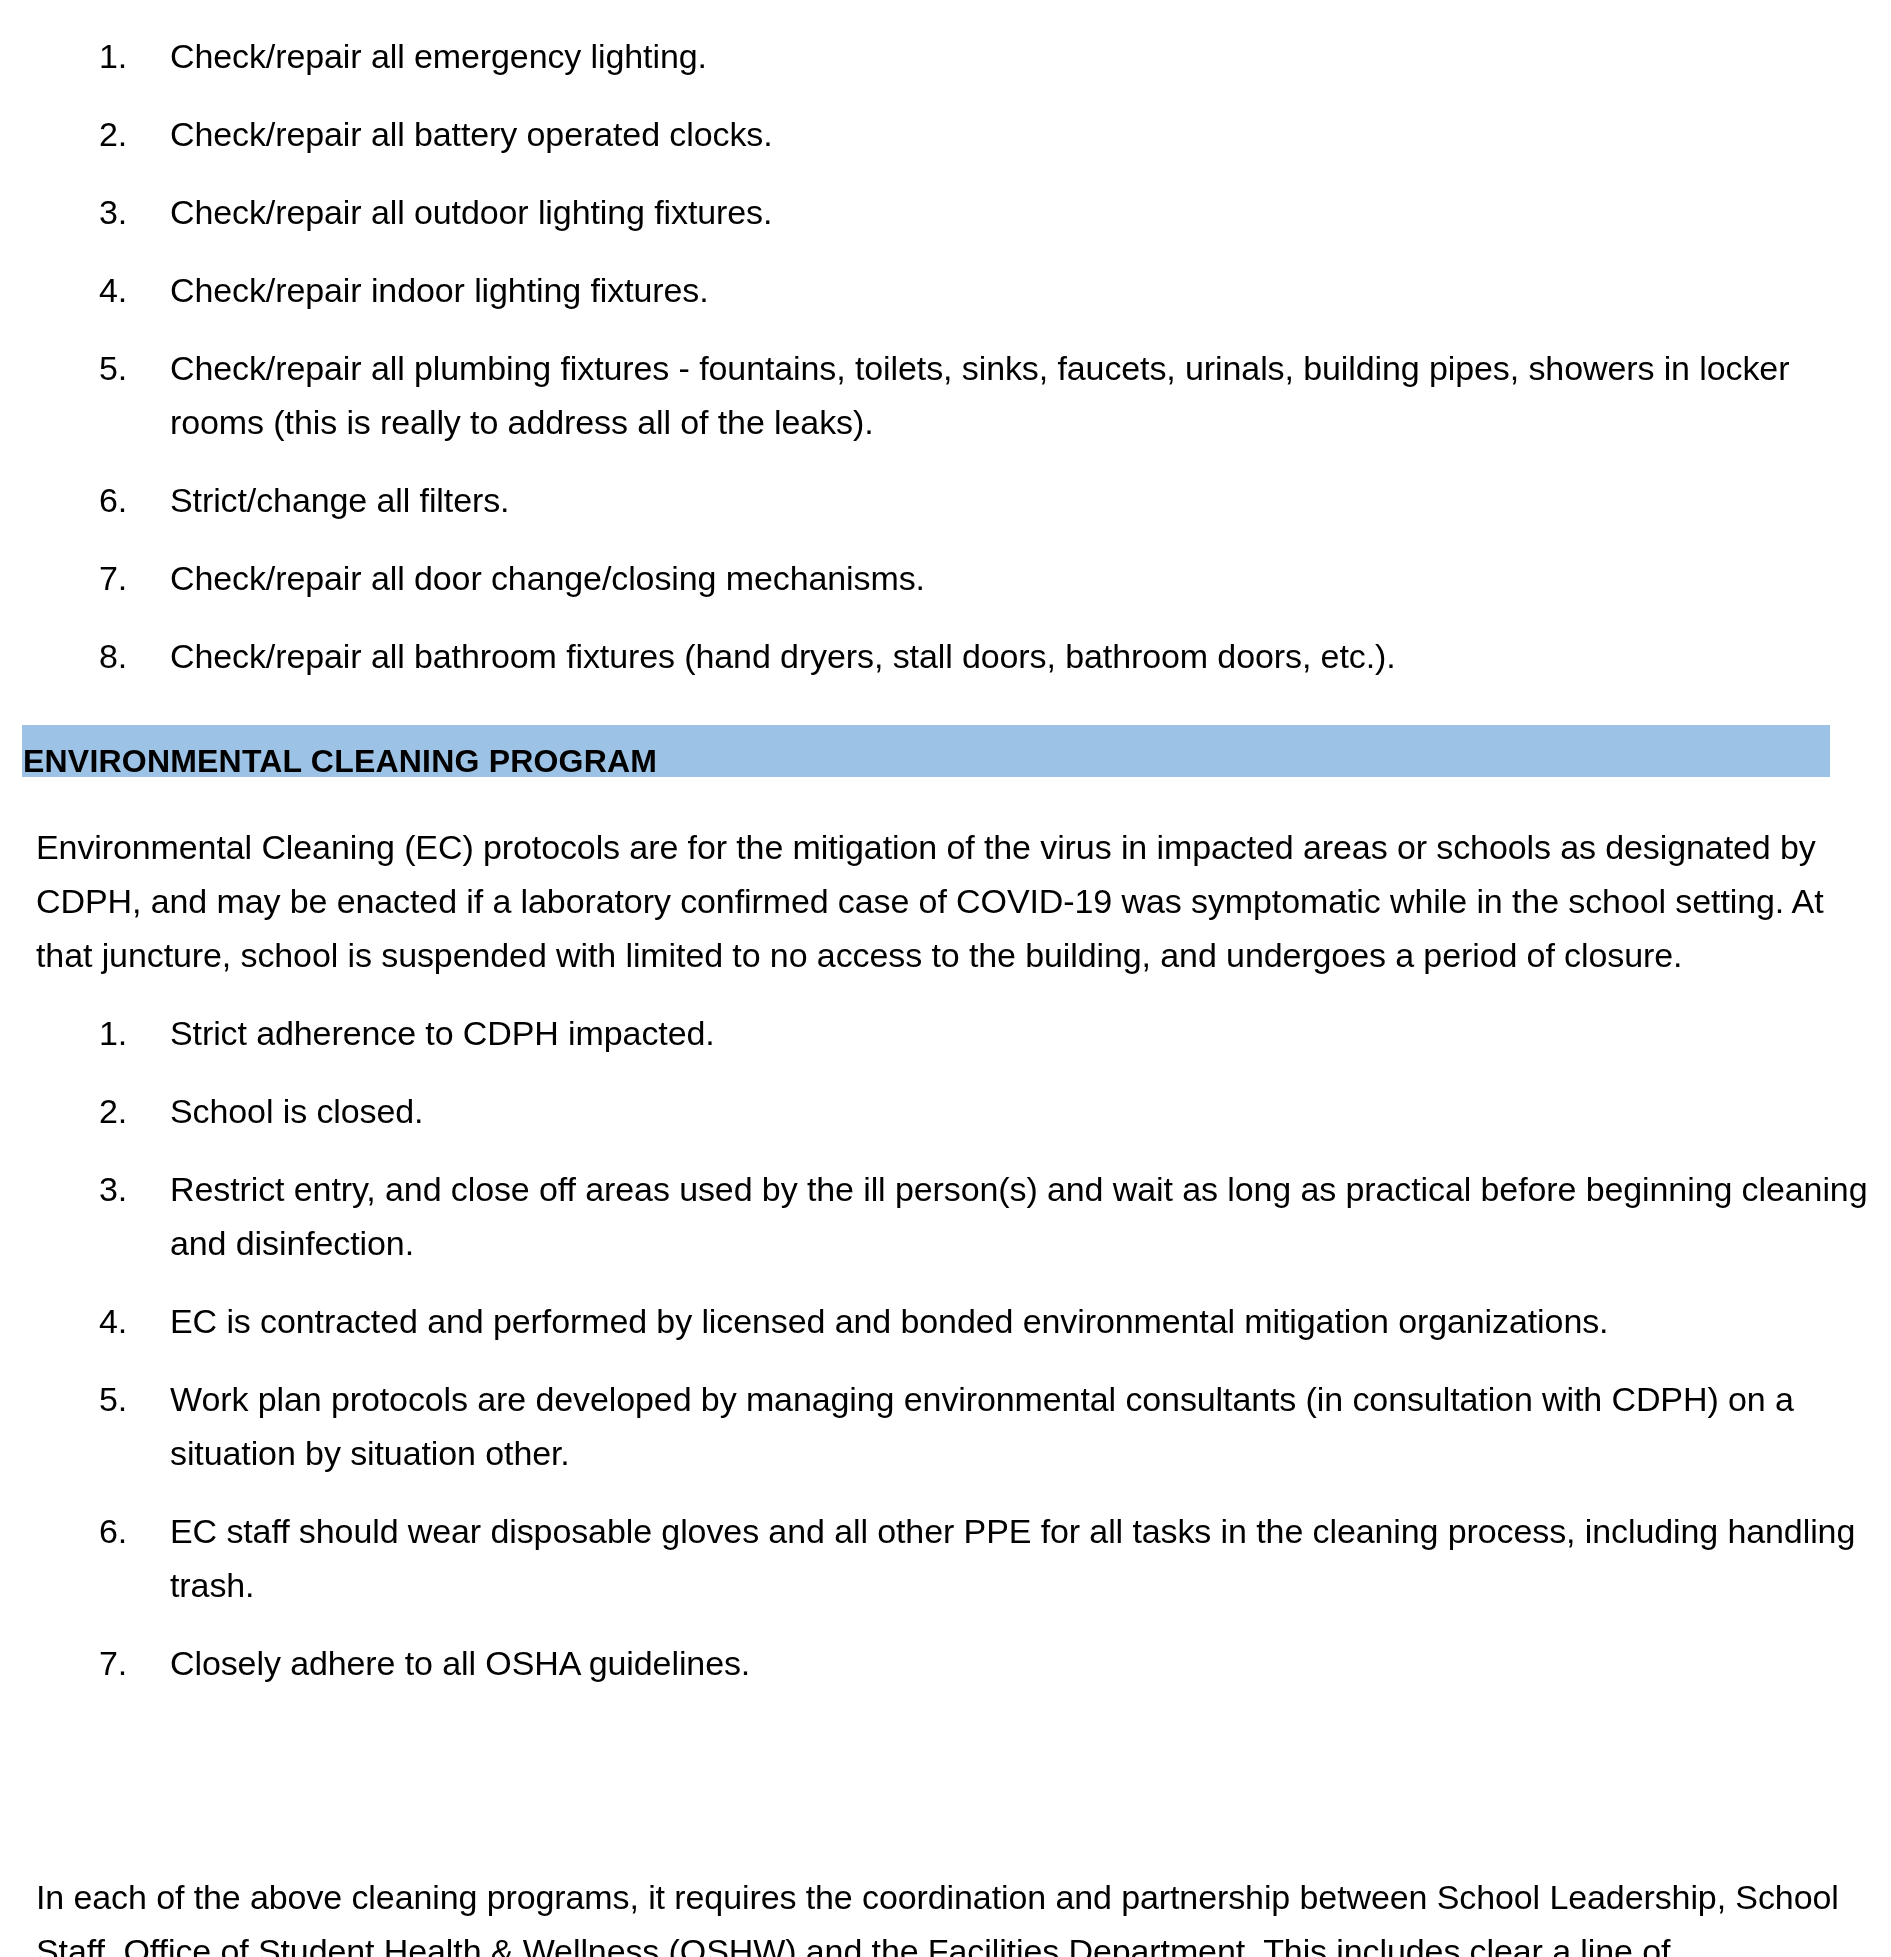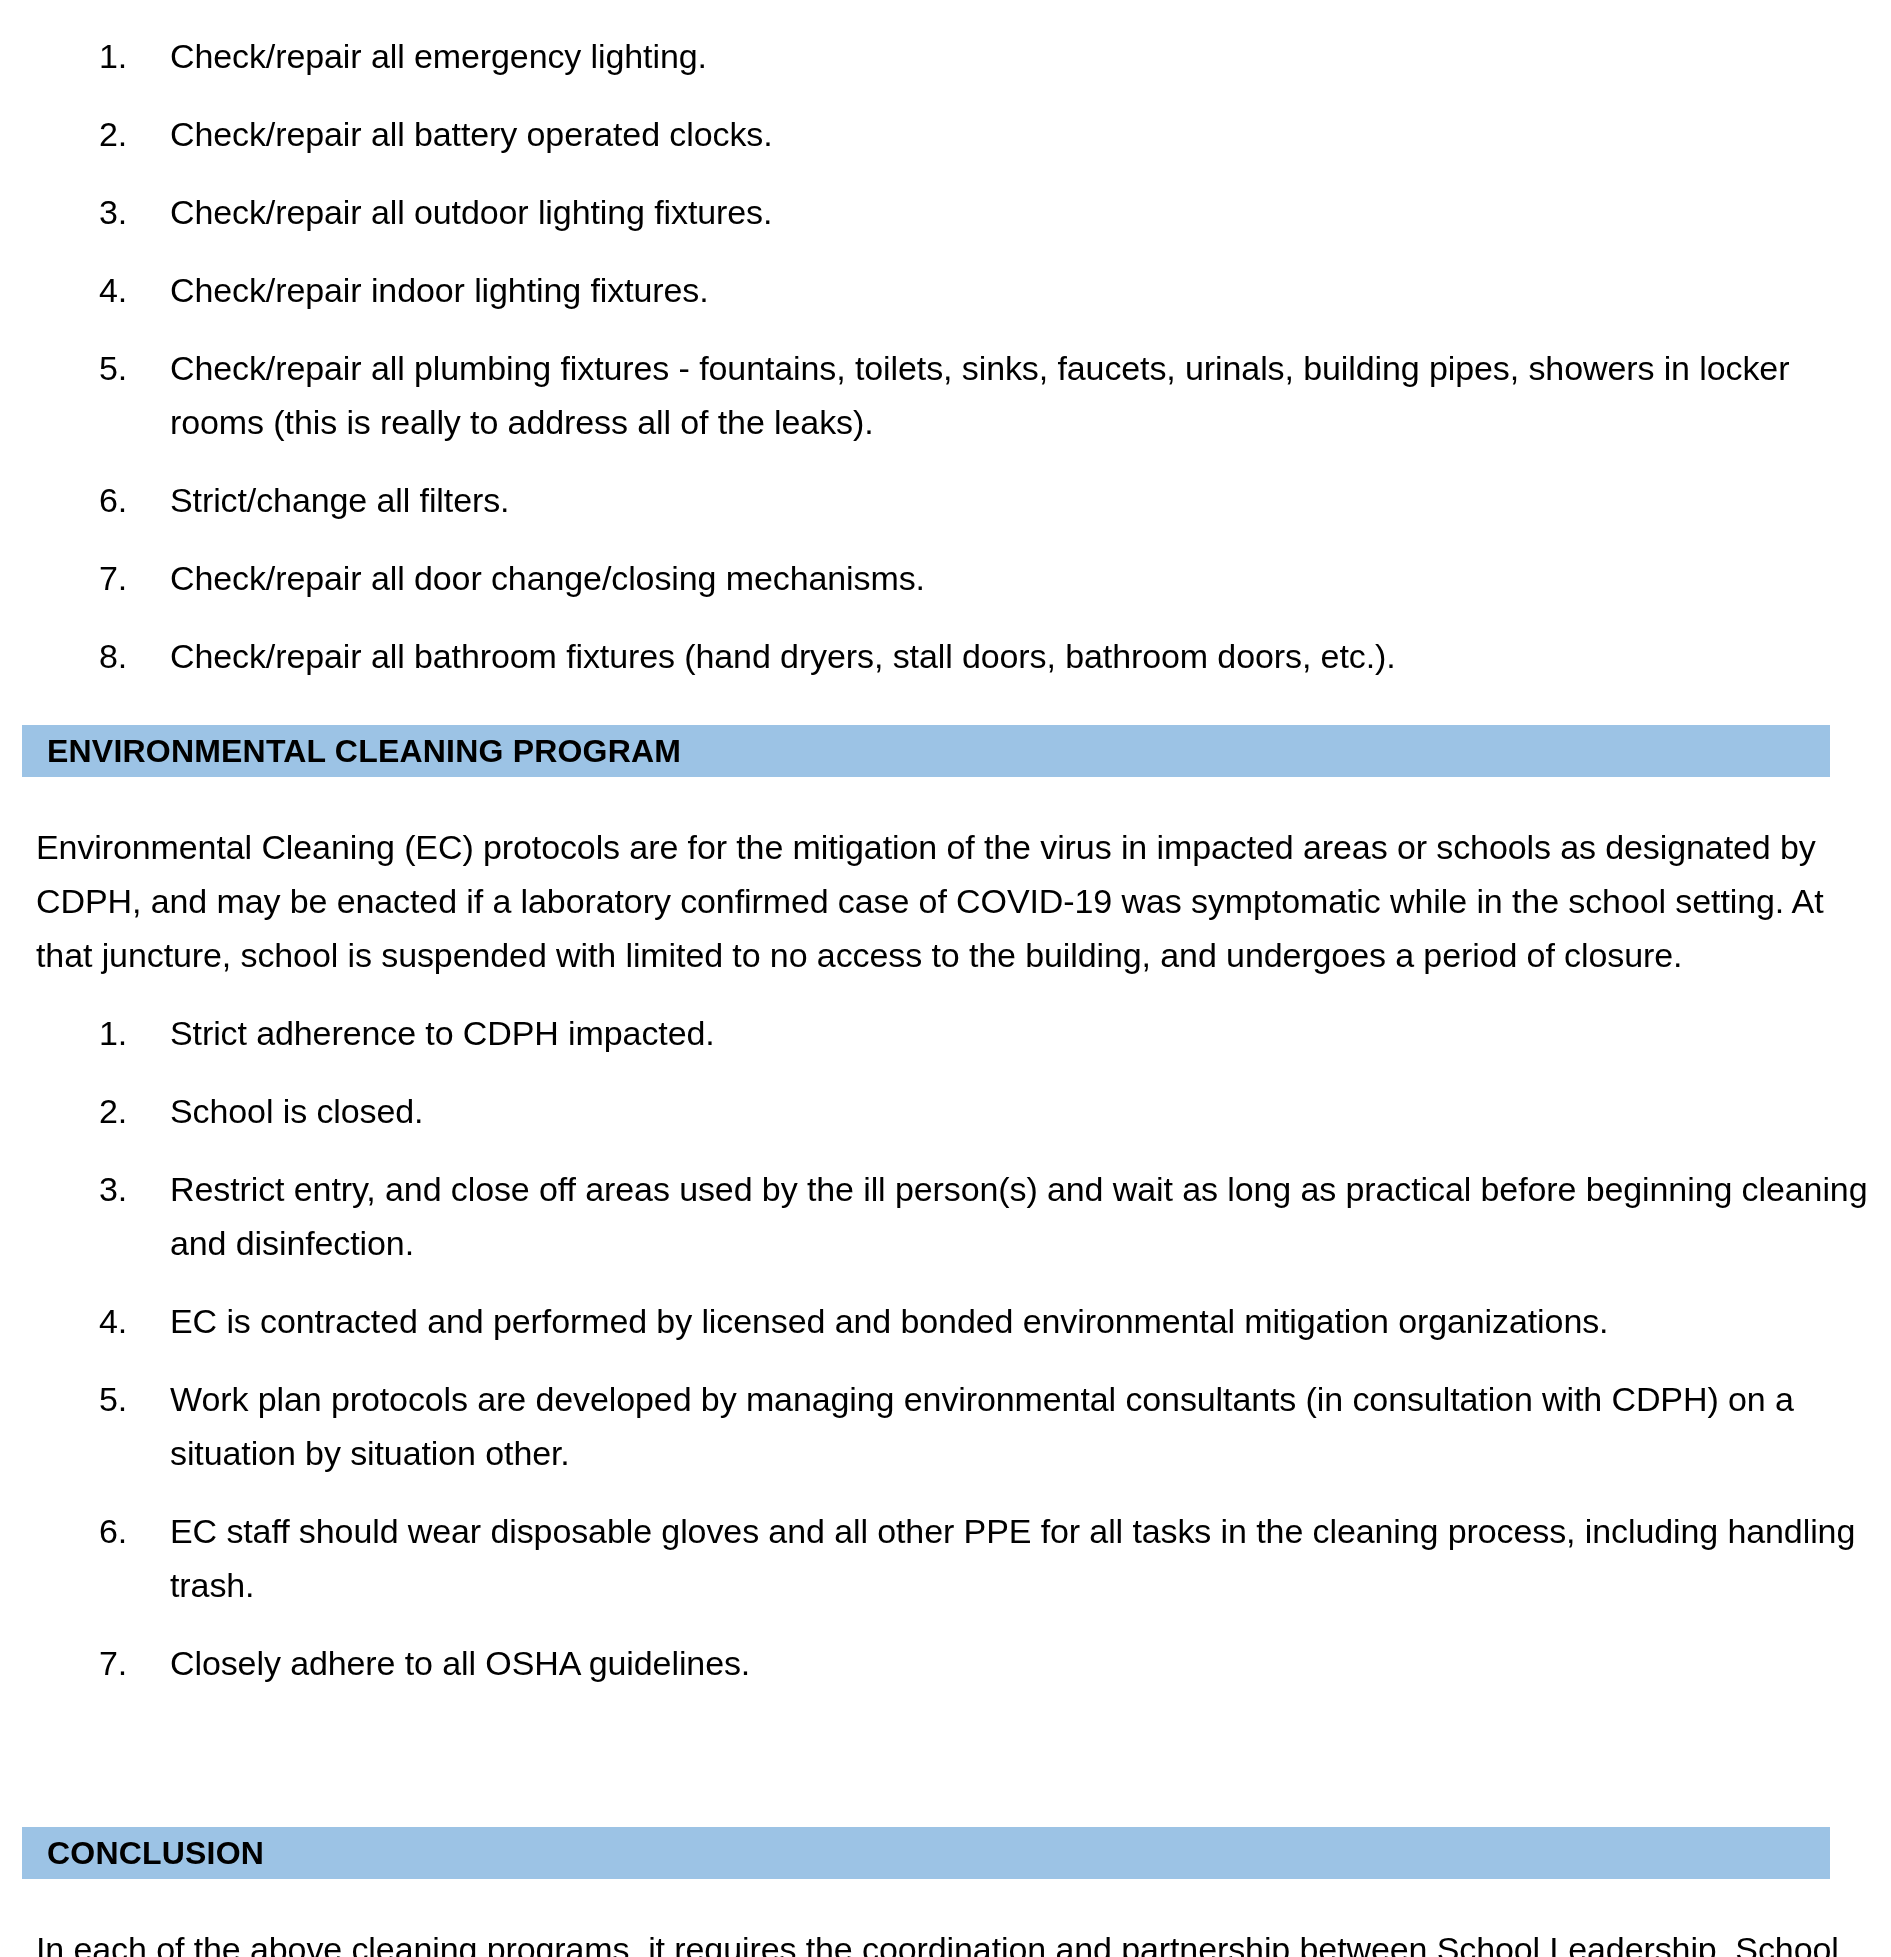--- a/index.html
+++ b/index.html
@@ -57,22 +57,22 @@
     padding-top: 4.8px;
   }
 
   
   .section-bar {
     background: #9cc3e5;
     height: 52px;
     margin-left: 22px;
     margin-right: 62px;
     display: flex;
-    align-items: center;
-    padding-left: 25px;
+    align-items: flex-end;
+    padding-left: 1px;
   }
   .section-bar .bar-label {
     font-size: 32px;
     font-weight: bold;
     line-height: 1;
     letter-spacing: 0.2px;
     color: #000000;
   }
 
   
@@ -166,22 +166,19 @@
       <span class="txt">EC staff should wear disposable gloves and all other PPE for all tasks in the cleaning process, including handling trash.</span>
     </li>
     <li class="num-item">
       <span class="marker">7.</span>
       <span class="txt">Closely adhere to all OSHA guidelines.</span>
     </li>
   </ol>
 
   <div class="spacer-conclusion-gap"></div>
 
-  <div class="section-bar">
-    <span class="bar-label">CONCLUSION</span>
-  </div>
 
   <div class="spacer-bar-bottom"></div>
 
   <p class="para">In each of the above cleaning programs, it requires the coordination and partnership between School Leadership, School Staff, Office of Student Health &amp; Wellness (OSHW) and the Facilities Department.  This includes clear a line of communication regarding expectations, overall &amp; incremental progress achieved, and deficiencies when applicable.  In this critical period, it is essential that we in Facilities also seek clear guidance from the OSHW, CDPH and the CDC to assure we are taking the necessary precautions, particularly when there is a laboratory confirmed case of COVID-19.</p>
 
 </div>
 
 
 </body></html>

